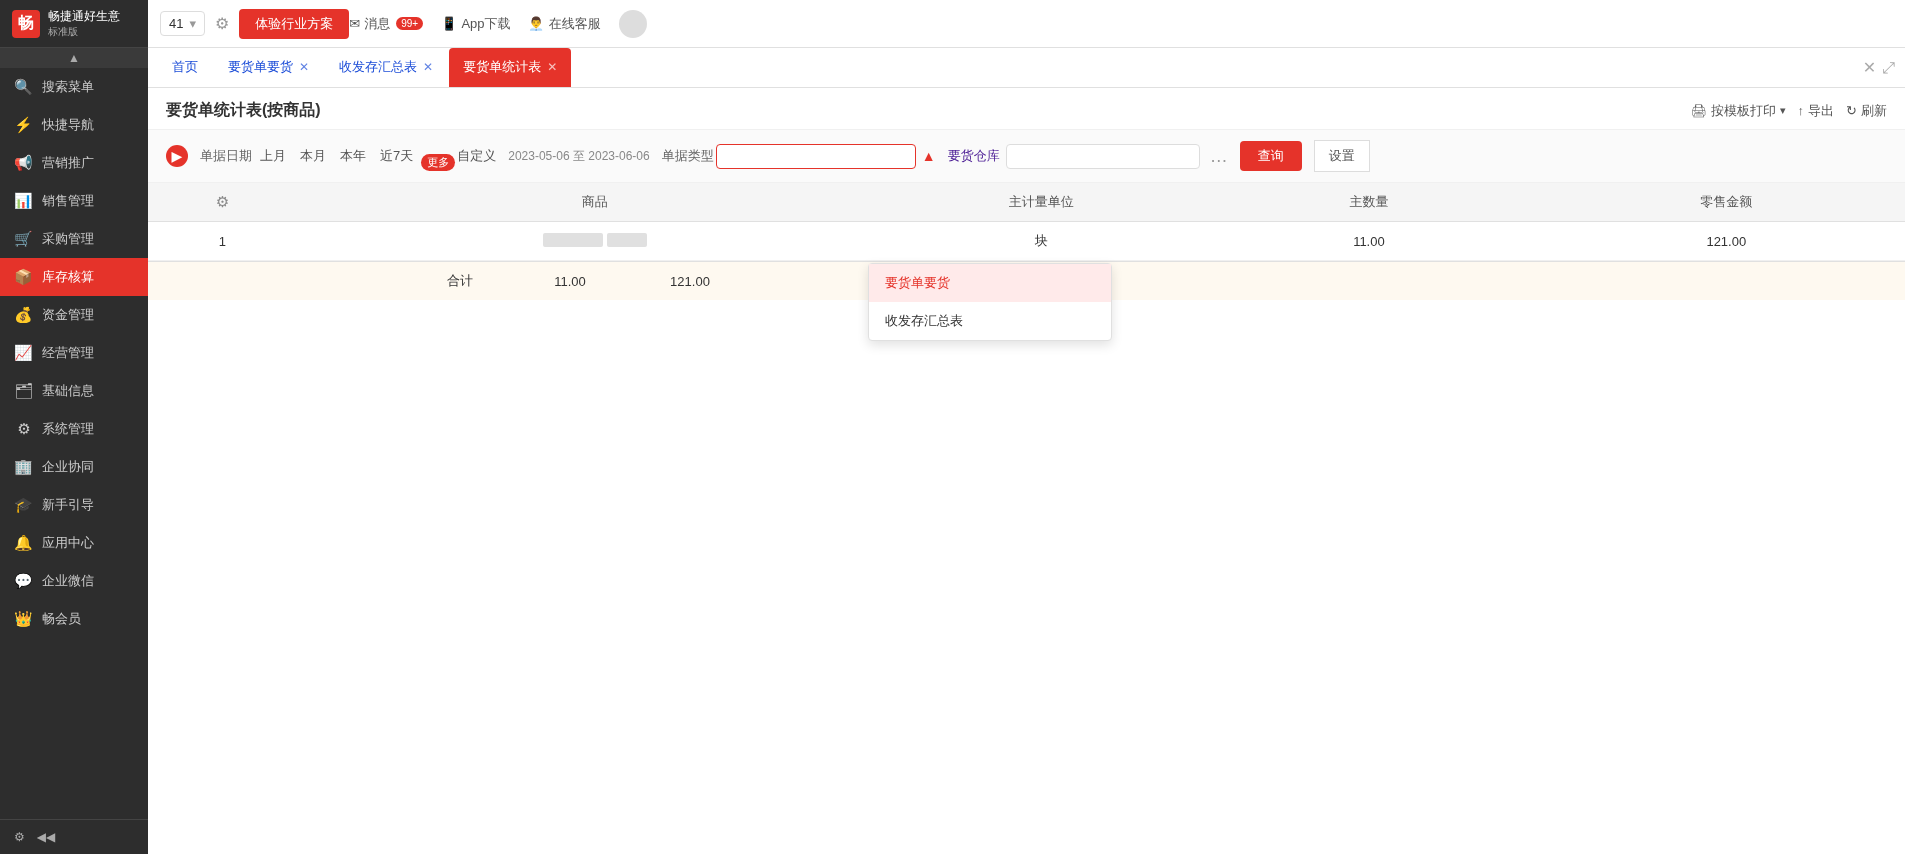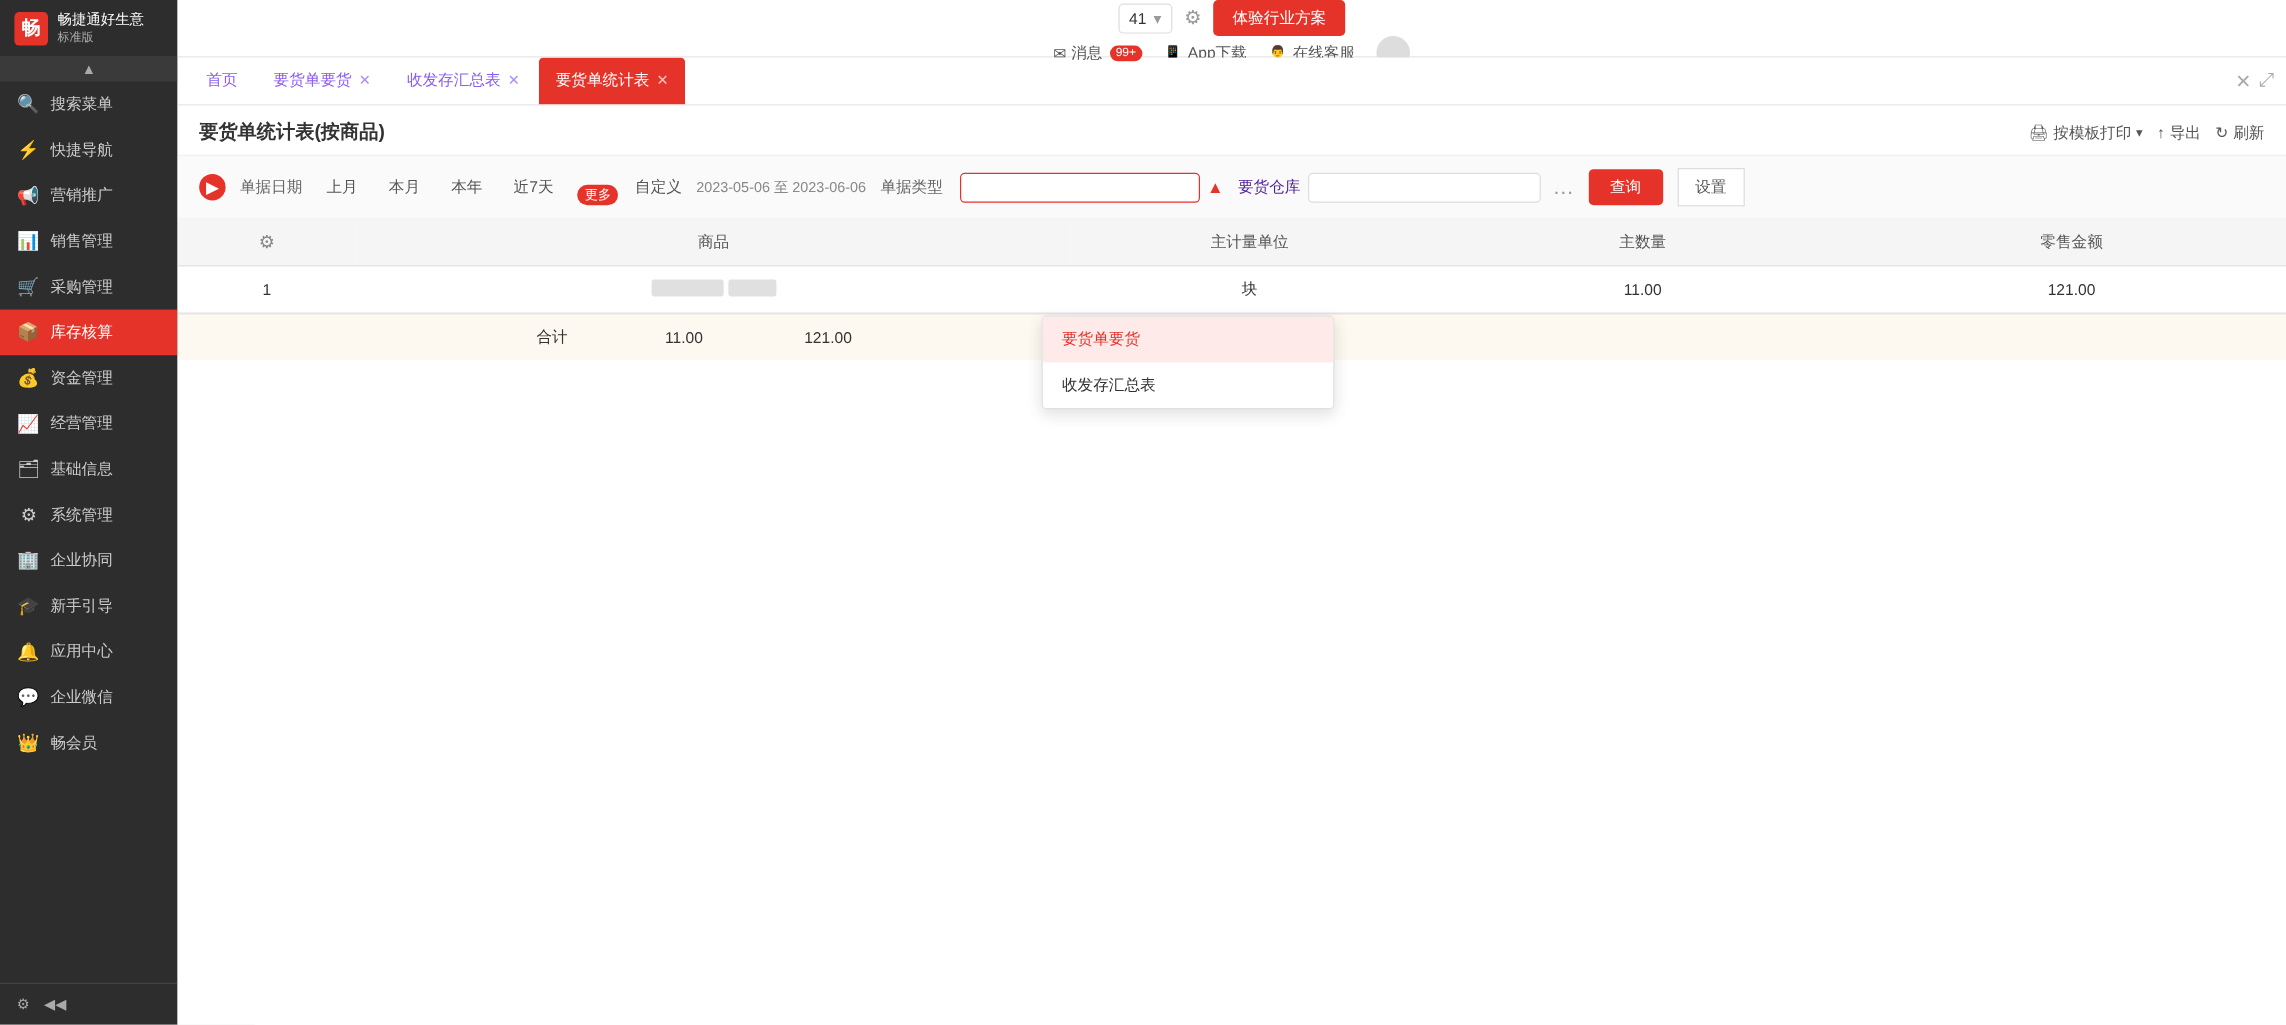--- a/index.html
+++ b/index.html
@@ -87,21 +87,20 @@
 
     
     .topbar {
       height: 48px;
       background: #fff;
       display: flex;
       align-items: center;
       padding: 0 12px;
       border-bottom: 1px solid #e0e0e0;
       flex-shrink: 0;
-      flex-direction: column;
     }
     .topbar-left {
       display: flex;
       align-items: center;
       gap: 10px;
     }
     .topbar-selector {
       display: flex;
       align-items: center;
       border: 1px solid #ddd;
@@ -161,21 +160,21 @@
       border-bottom: 1px solid #e0e0e0;
       flex-shrink: 0;
       padding: 0 10px;
     }
     .tab {
       display: flex;
       align-items: center;
       padding: 0 14px;
       font-size: 13px;
       cursor: pointer;
-      color: #8b5cf6;
+      color: #1d4ed8;
       border-bottom: 2px solid transparent;
       white-space: nowrap;
     }
     .tab.active {
       color: #fff;
       background: #e5332a;
       border-radius: 4px 4px 0 0;
     }
     .tab .close-tab {
       margin-left: 6px;
@@ -241,21 +240,21 @@
       display: flex;
       align-items: center;
       justify-content: center;
       cursor: pointer;
       font-size: 14px;
       flex-shrink: 0;
     }
     .filter-group {
       display: flex;
       align-items: center;
-      gap: 14px;
+      gap: 2px;
     }
     .filter-label { color: #666; font-size: 13px; white-space: nowrap; }
     .date-btn {
       border: none;
       background: none;
       font-size: 13px;
       color: #555;
       cursor: pointer;
       padding: 2px 6px;
     }

